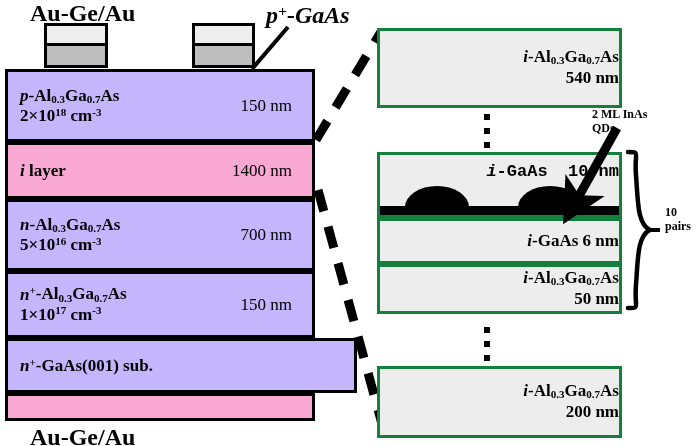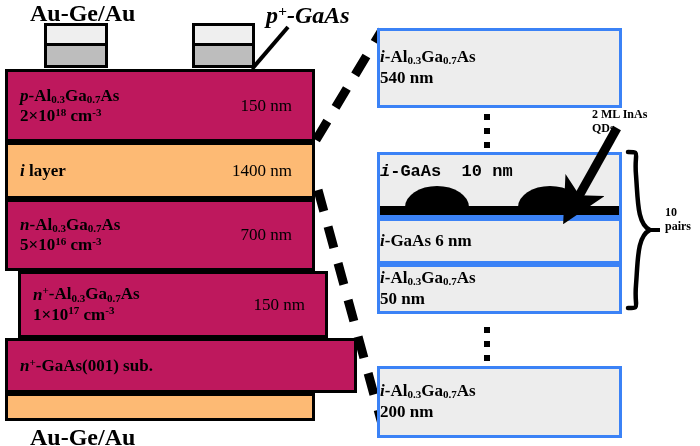--- a/index.html
+++ b/index.html
@@ -3,42 +3,42 @@
 <meta charset="utf-8">
 <style>
   html,body{margin:0;padding:0;background:#ffffff;}
   body{width:700px;height:446px;position:relative;overflow:hidden;
        font-family:"Liberation Serif","DejaVu Serif",serif;color:#000;}
 
   .stage{position:absolute;left:0;top:0;width:700px;height:446px;}
 
   
   .layer{position:absolute;box-sizing:border-box;border:3px solid #000;
-         background:#be185d;}
-  .layer.light{background:#fdba74;}
+         background:#c4b5fd;}
+  .layer.light{background:#f9a8d4;}
   .layer .lbl{position:absolute;left:12px;top:50%;transform:translateY(-50%);
               font-size:17px;line-height:1.18;white-space:nowrap;}
   .layer .thk{position:absolute;right:20px;top:50%;transform:translateY(-50%);
               font-size:17px;font-weight:normal;white-space:nowrap;}
   .bold{font-weight:bold;}
   .ital{font-style:italic;font-weight:bold;}
   sub{font-size:0.65em;vertical-align:-0.22em;font-weight:bold;}
   sup{font-size:0.65em;vertical-align:0.48em;font-weight:bold;}
 
   
   .pad{position:absolute;box-sizing:border-box;border:3px solid #000;}
   .pad .upper{height:50%;background:#efefef;border-bottom:3px solid #000;box-sizing:border-box;}
   .pad .lower{height:50%;background:#bdbdbd;box-sizing:border-box;}
 
   .capt{position:absolute;font-size:24px;font-weight:bold;white-space:nowrap;}
 
   
-  .rbox{position:absolute;box-sizing:border-box;border:3px solid #3b82f6;
+  .rbox{position:absolute;box-sizing:border-box;border:3px solid #15803d;
         background:#ededed;display:flex;flex-direction:column;
-        align-items:flex-start;justify-content:center;}
+        align-items:flex-end;justify-content:center;}
   .rbox .t{font-size:17px;font-weight:bold;line-height:1.2;white-space:nowrap;text-align:center;}
 
   
   .wet{position:absolute;background:#000;}
   .qd{position:absolute;background:#000;border-radius:50% 50% 0 0 / 100% 100% 0 0;}
 
   
   .dot{position:absolute;width:6px;height:6px;background:#000;}
 
   .annot{position:absolute;font-size:12px;font-weight:bold;line-height:1.15;white-space:nowrap;}
@@ -86,21 +86,21 @@
   </div>
 
   <div class="layer" style="left:5px;top:199px;width:310px;height:72px;padding-left:28px;">
     <div class="lbl">
       <div><span class="ital">n</span><span class="bold">-Al<sub>0.3</sub>Ga<sub>0.7</sub>As</span></div>
       <div class="bold">5×10<sup>16</sup> cm<sup>-3</sup></div>
     </div>
     <div class="thk">700 nm</div>
   </div>
 
-  <div class="layer" style="left:18px;top:271px;width:310px;height:67px;">
+  <div class="layer" style="left:5px;top:271px;width:310px;height:67px;">
     <div class="lbl">
       <div><span class="ital">n</span><span class="bold"><sup>+</sup>-Al<sub>0.3</sub>Ga<sub>0.7</sub>As</span></div>
       <div class="bold">1×10<sup>17</sup> cm<sup>-3</sup></div>
     </div>
     <div class="thk">150 nm</div>
   </div>
 
   <div class="layer" style="left:5px;top:338px;width:352px;height:55px;">
     <div class="lbl">
       <span class="ital">n</span><span class="bold"><sup>+</sup>-GaAs(001) sub.</span>

